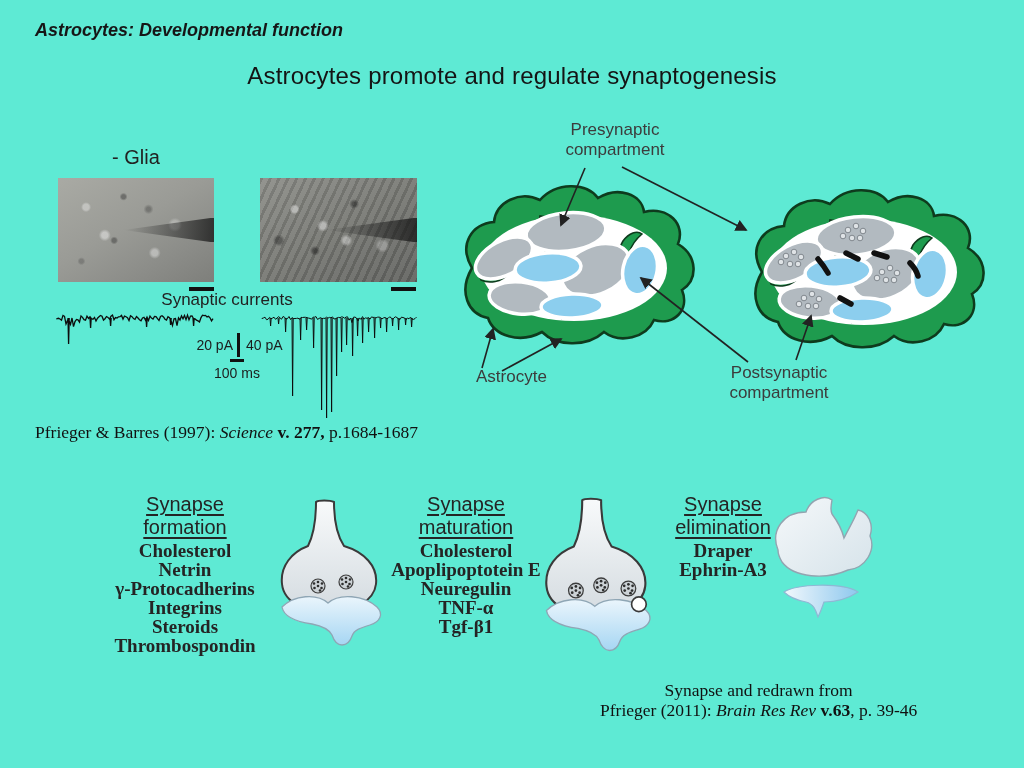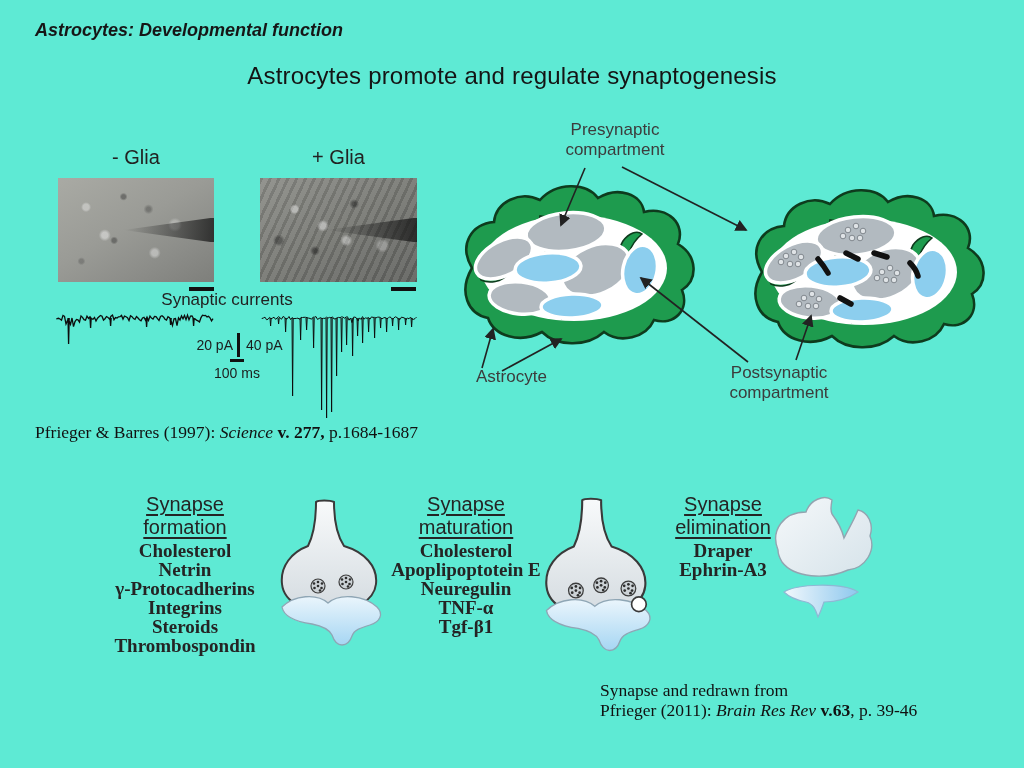--- a/index.html
+++ b/index.html
@@ -6,21 +6,21 @@
   #slide{position:relative;width:1024px;height:768px;background:#5eead4;overflow:hidden;
          font-family:"Liberation Sans",sans-serif;color:#1a1a1a;}
   .abs{position:absolute;}
   .preline{white-space:pre-line;}
   .center{text-align:center;}
   .kicker{font-style:italic;font-weight:700;font-size:18px;color:#161616;}
   .main-title{font-size:24px;color:#141414;letter-spacing:.2px;}
   .glia-label{font-size:20px;color:#222;}
   .trace-title{font-size:17px;color:#222;}
   .scale-text{font-size:14px;color:#1c1c1c;}
-  .serif{font-family:"Liberation Serif",serif;}
+  .serif{font-family:"Liberation Serif",serif;text-align:center;}
   .cite{font-size:17.5px;color:#111;line-height:19.5px;}
   .cite i{font-style:italic;}
   .cite b{font-weight:700;}
   .diag-label{font-size:17px;line-height:20px;color:#3c3c3c;}
   .col-head{font-size:20px;line-height:23px;color:#242424;text-decoration:underline;
             text-underline-offset:3px;}
   .col-list{font-family:"Liberation Serif",serif;font-size:19px;line-height:19px;color:#242424;font-weight:bold;}
   .micro{position:absolute;overflow:hidden;}
   .micro .pip{position:absolute;right:0;top:38%;height:24%;width:58%;
     background:linear-gradient(to left, rgba(20,20,20,.75), rgba(20,20,20,0));
@@ -49,21 +49,20 @@
 </style>
 </head>
 <body>
 
 <div id="slide">
 
   <div class="abs kicker" style="left:35px;top:20px;">Astrocytes: Developmental function</div>
   <div class="abs main-title center" style="left:0;right:0;top:62px;">Astrocytes promote and regulate synaptogenesis</div>
 
   <div class="abs glia-label center" style="left:58px;width:156px;top:146px;">- Glia</div>
-  <div class="abs glia-label center" style="left:260px;width:157px;top:146px;">+ Glia</div>
 
   <div class="micro ml" style="left:58px;top:178px;width:156px;height:104px;">
     <div class="pip"></div>
   </div>
   <div class="micro mr" style="left:260px;top:178px;width:157px;height:104px;">
     <div class="pip"></div>
   </div>
 
   <div class="scalebar" style="left:189px;top:287px;width:25px;height:4px;"></div>
   <div class="scalebar" style="left:391px;top:287px;width:25px;height:4px;"></div>

